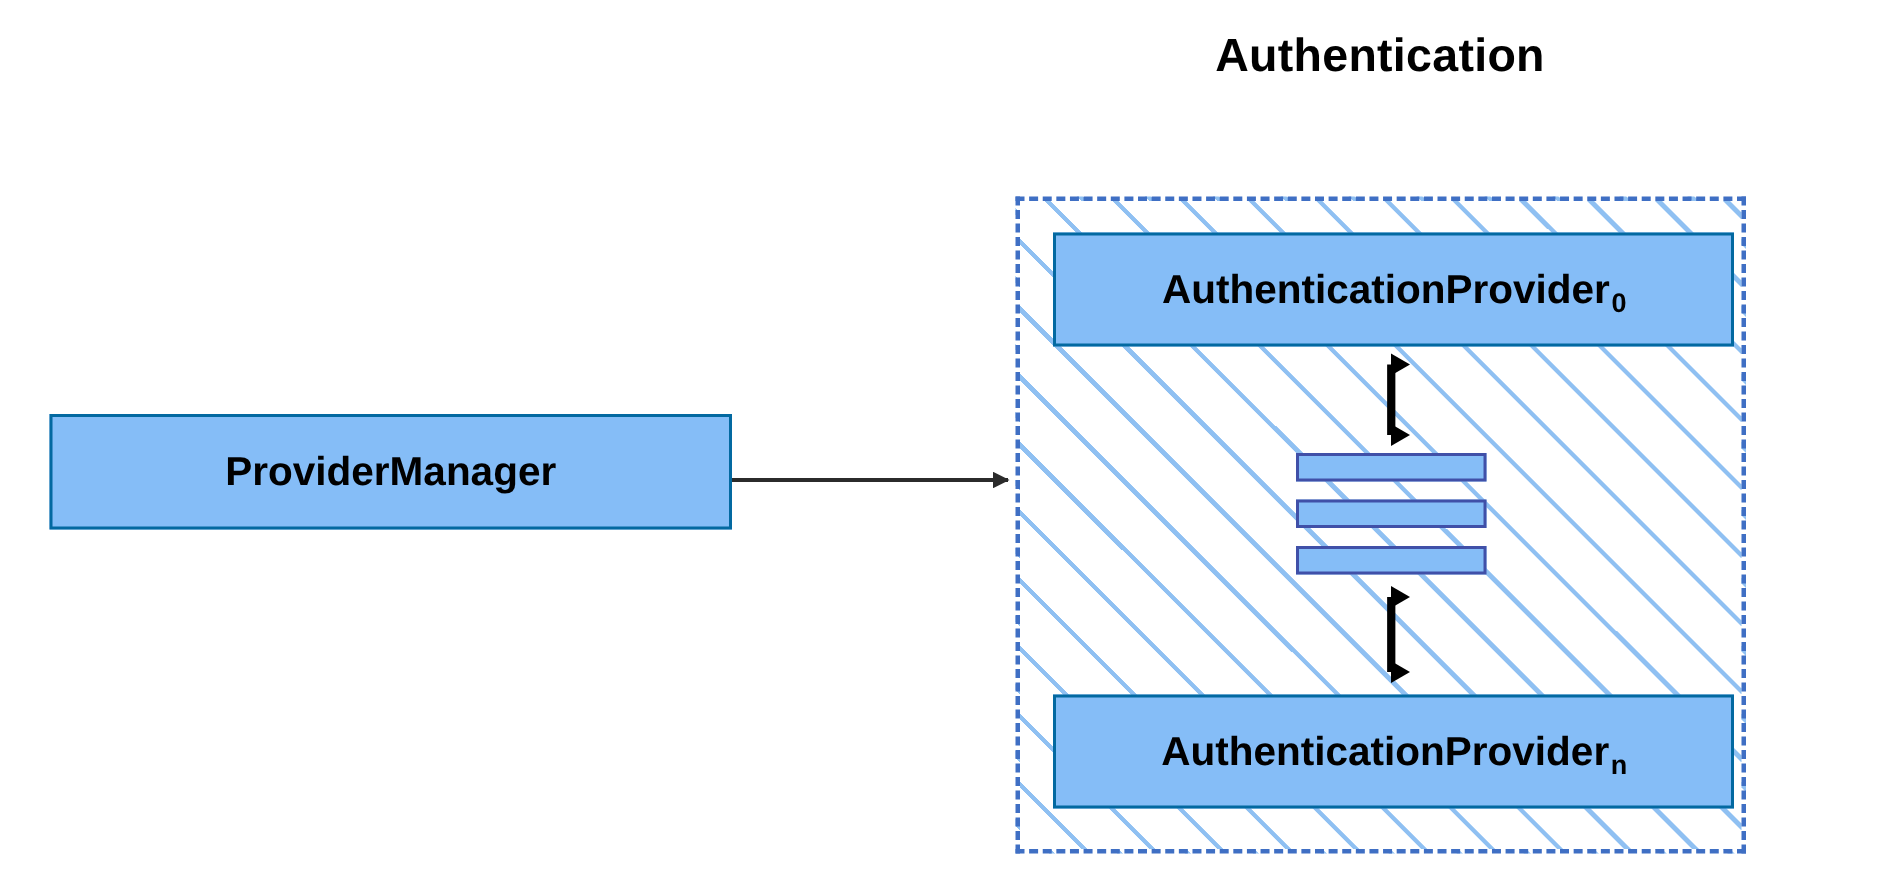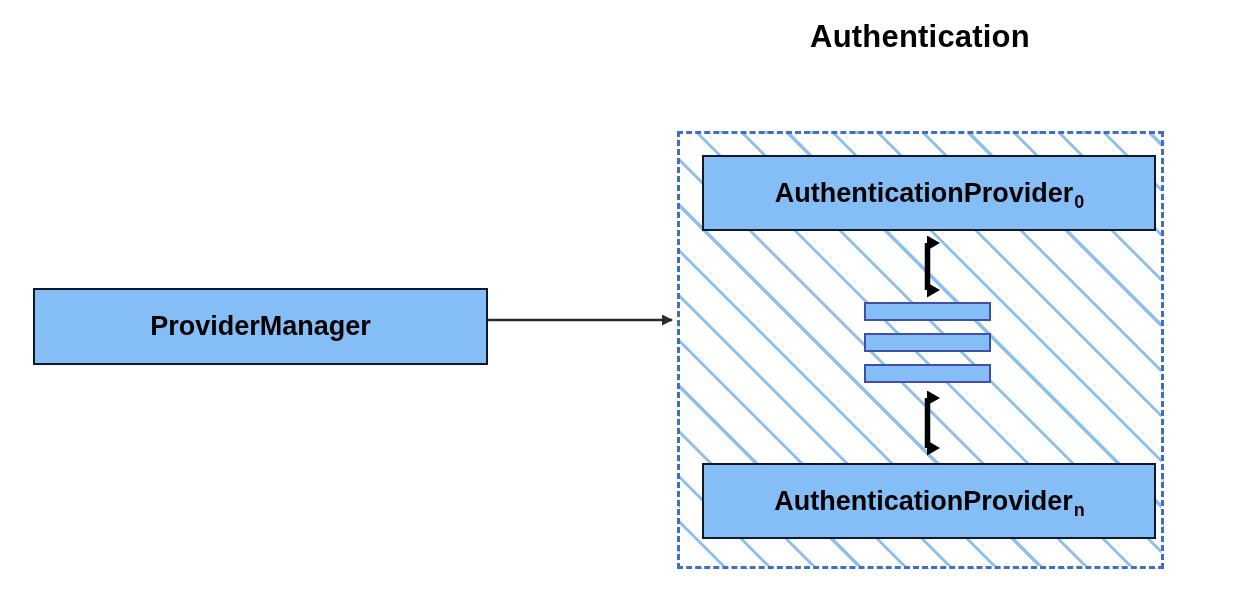--- a/index.html
+++ b/index.html
@@ -50,21 +50,21 @@
         #8fc0f2 29px,
         #8fc0f2 32px
     );
   }
 
   
   .node {
     position: absolute;
     box-sizing: border-box;
     background: #85bdf7;
-    border: 2px solid #0f172a;
+    border: 2px solid #0369a1;
     display: flex;
     align-items: center;
     justify-content: center;
     color: #000000;
     font-weight: bold;
     white-space: nowrap;
   }
   .node .shadow-outer,
   .node .shadow-inner {
     position: absolute;
@@ -87,21 +87,20 @@
     z-index: -1;
   }
 
   
   .node-provider-manager {
     left: 33px;
     top: 276px;
     width: 455px;
     height: 77px;
     font-size: 27px;
-    margin-top: 12px;
   }
   .node-auth-provider-0 {
     left: 702px;
     top: 155px;
     width: 454px;
     height: 76px;
     font-size: 27px;
   }
   .node-auth-provider-n {
     left: 702px;

